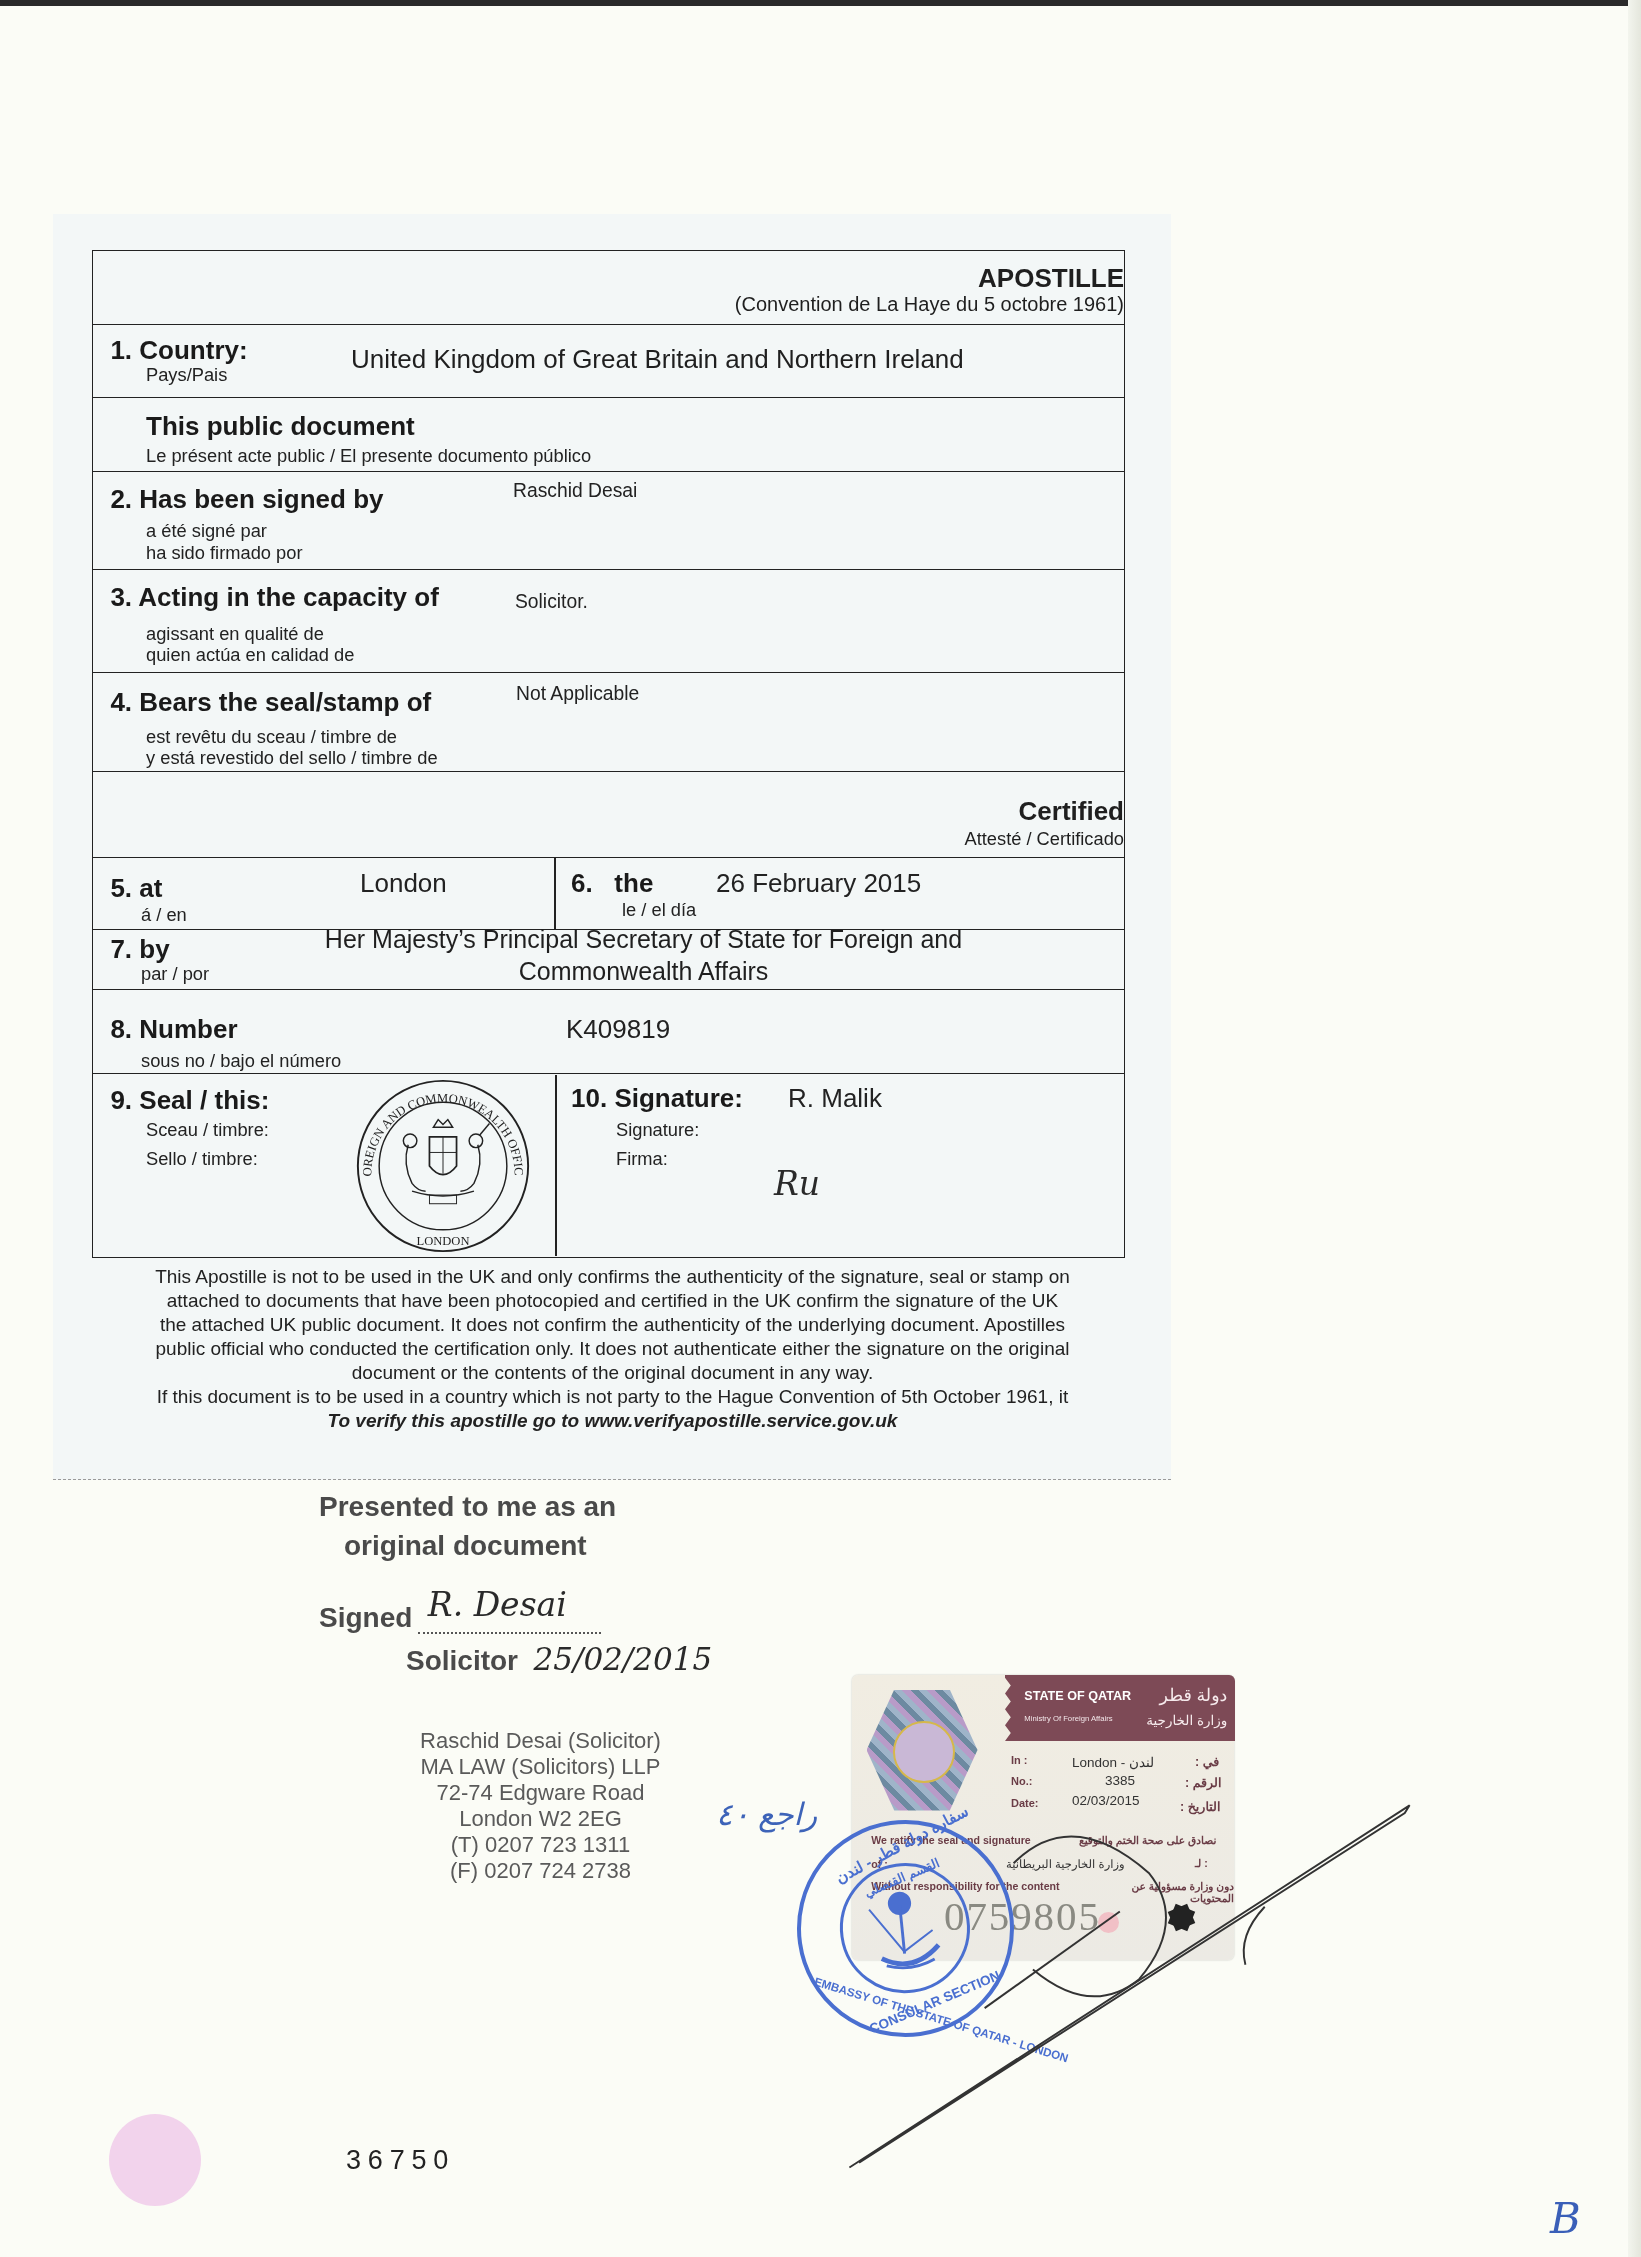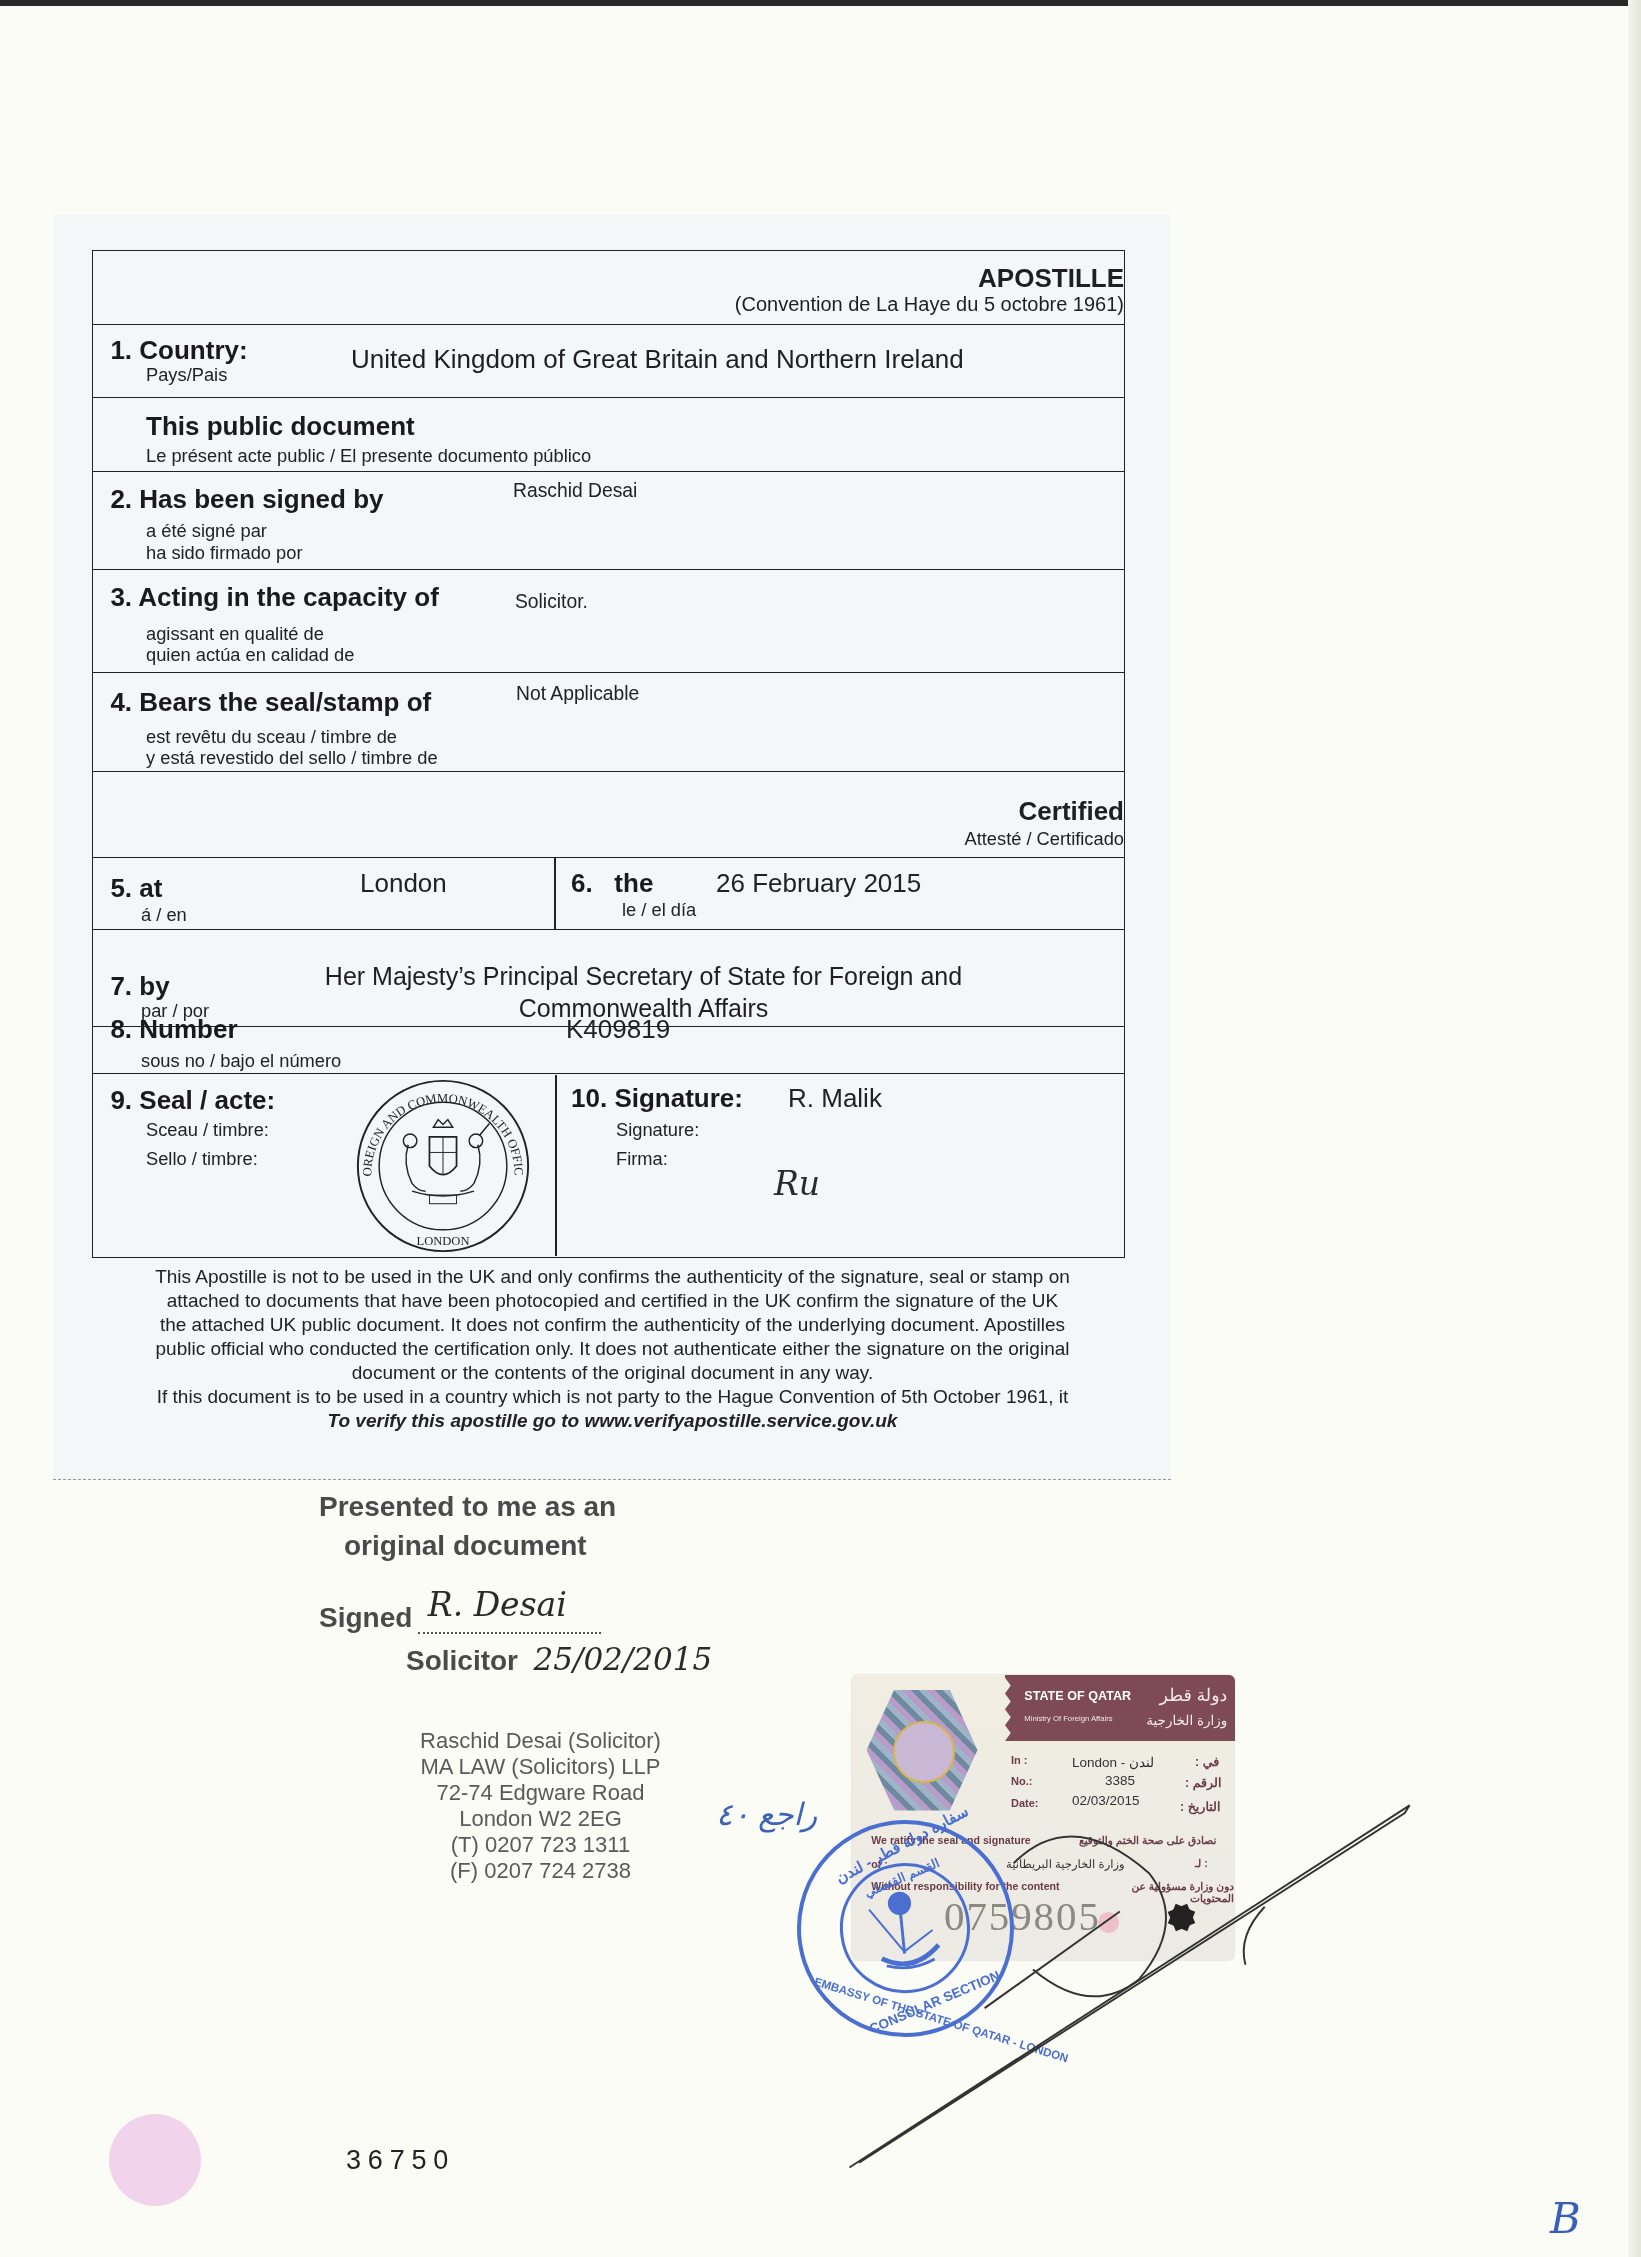--- a/index.html
+++ b/index.html
@@ -148,38 +148,38 @@
   <div class="row" style="top:607px;height:72px;">
     <div class="vdiv" style="left:461px;"></div>
     <div class="abs lbl" style="left:17.4px;top:15.4px;"><span>5.</span> <span>at</span></div>
     <div class="abs sub" style="left:48px;top:46px;">á / en</div>
     <div class="abs val" style="left:267px;top:9.7px;">London</div>
     <div class="abs lbl" style="left:478px;top:9.7px;"><span>6.</span>&nbsp;&nbsp;&nbsp;<span>the</span></div>
     <div class="abs sub" style="left:529px;top:41px;">le / el día</div>
     <div class="abs val" style="left:623px;top:9.7px;">26 February 2015</div>
   </div>
 
-  <div class="row" style="top:703px;height:73px;">
+  <div class="row" style="top:666px;height:73px;">
     <div class="abs lbl" style="left:17.4px;top:17.4px;"><span>7.</span> <span>by</span></div>
     <div class="abs sub" style="left:48px;top:46px;">par / por</div>
     <div class="abs" style="left:222px;width:657px;top:5.8px;font-size:25px;line-height:32px;text-align:center;">
       <div>Her Majesty’s Principal Secretary of State for Foreign and</div>
       <div>Commonwealth Affairs</div>
     </div>
   </div>
 
   <div class="row" style="top:753px;height:70px;">
     <div class="abs lbl" style="left:17.4px;top:10px;"><span>8.</span> <span>Number</span></div>
     <div class="abs sub" style="left:48px;top:46px;">sous no / bajo el número</div>
     <div class="abs val" style="left:473px;top:9.7px;">K409819</div>
   </div>
 
   <div class="row" style="top:824px;height:181px;">
     <div class="vdiv" style="left:462px;"></div>
-    <div class="abs lbl" style="left:17.4px;top:9.7px;"><span>9.</span> <span>Seal / acte:</span></div>
+    <div class="abs lbl" style="left:17.4px;top:9.7px;"><span>9.</span> <span>Seal / this:</span></div>
     <div class="abs sub" style="left:53px;top:44px;">Sceau / timbre:</div>
     <div class="abs sub" style="left:53px;top:73px;">Sello / timbre:</div>
 
     <div class="abs" style="left:261px;top:1.9px;width:178px;height:178px;">
       <svg width="178" height="178" viewBox="0 0 184 184">
         <circle cx="92" cy="92" r="88" fill="none" stroke="#222" stroke-width="2"></circle>
         <circle cx="92" cy="92" r="66" fill="none" stroke="#222" stroke-width="1.5"></circle>
         <defs>
           <path id="arcTop" d="M 18 100 A 74 74 0 0 1 166 100"></path>
           <path id="arcBot" d="M 50 160 A 74 74 0 0 0 134 160"></path>

